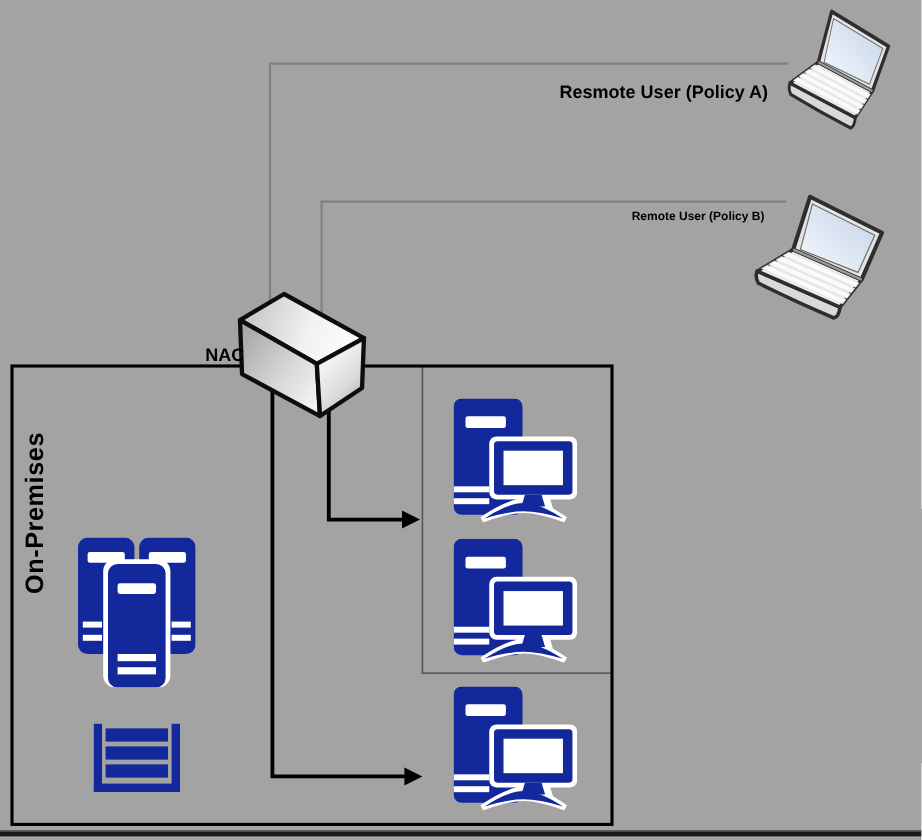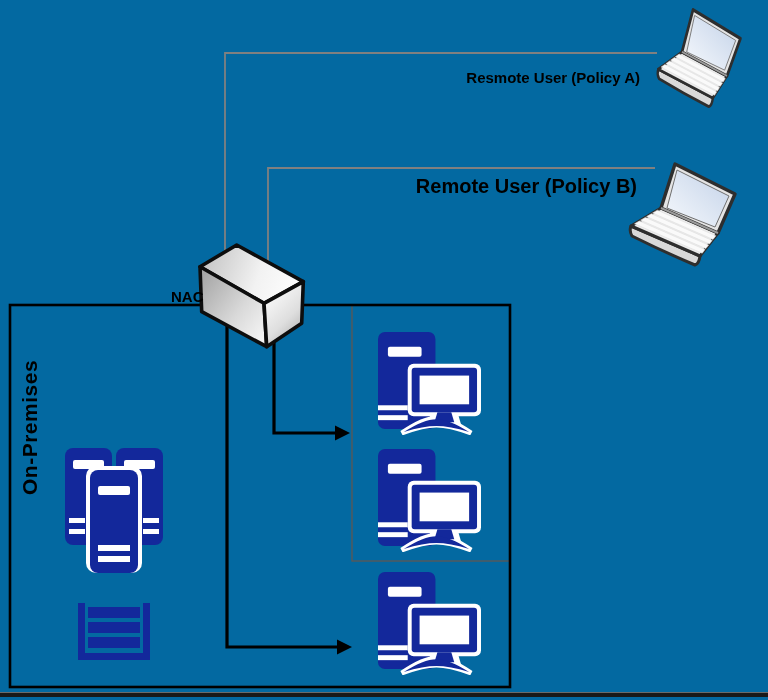--- a/index.html
+++ b/index.html
@@ -1,23 +1,23 @@
 <!DOCTYPE html>
 <html><head>
 <meta charset="utf-8">
 <style>
   html,body{margin:0;padding:0;background:#ffffff;}
   #canvas{
-    position:relative;width:768px;height:700px;background:#0369a1;overflow:hidden;
+    position:relative;width:768px;height:700px;background:#a3a3a3;overflow:hidden;
     font-family:"Liberation Sans","DejaVu Sans",sans-serif;
   }
   #diagram-svg{position:absolute;left:0;top:0;}
   .lbl{position:absolute;color:#000;font-weight:bold;white-space:nowrap;}
   #label-remote-a{top:69px;right:128px;font-size:15px;}
-  #label-remote-b{top:175px;right:131px;font-size:20px;}
+  #label-remote-b{top:175px;right:131px;font-size:10px;}
   #label-nac{top:288px;left:157px;font-size:15px;margin-left:14px;}
   #label-onprem{
     top:356px;left:16px;height:142px;width:28px;
     font-size:21px;letter-spacing:0.5px;
     writing-mode:vertical-rl;transform:rotate(180deg);
     text-align:center;line-height:28px;
   }
   #bottom-bar{position:absolute;left:0;top:692px;width:768px;height:5px;
     background:#191919;border-top:1px solid #6b6b6b;box-sizing:border-box;}
 </style>

